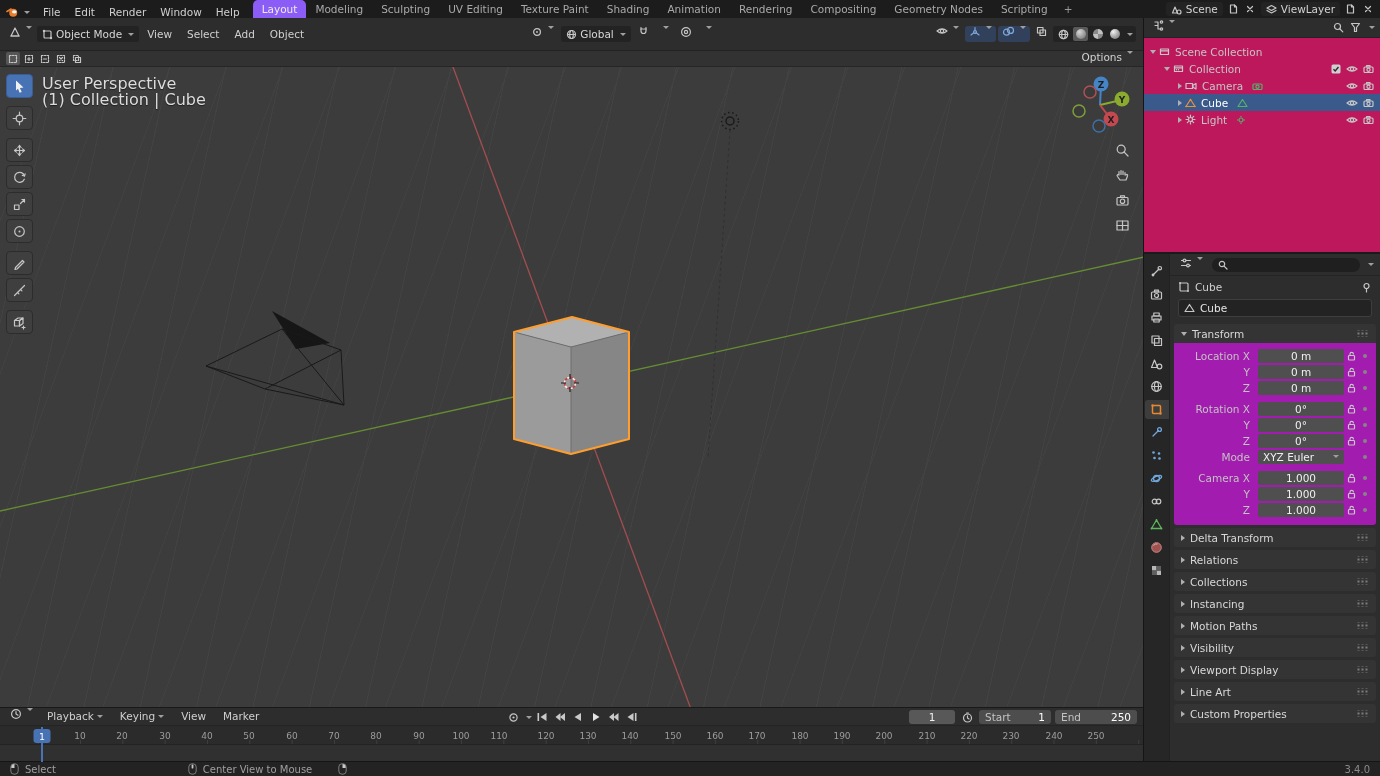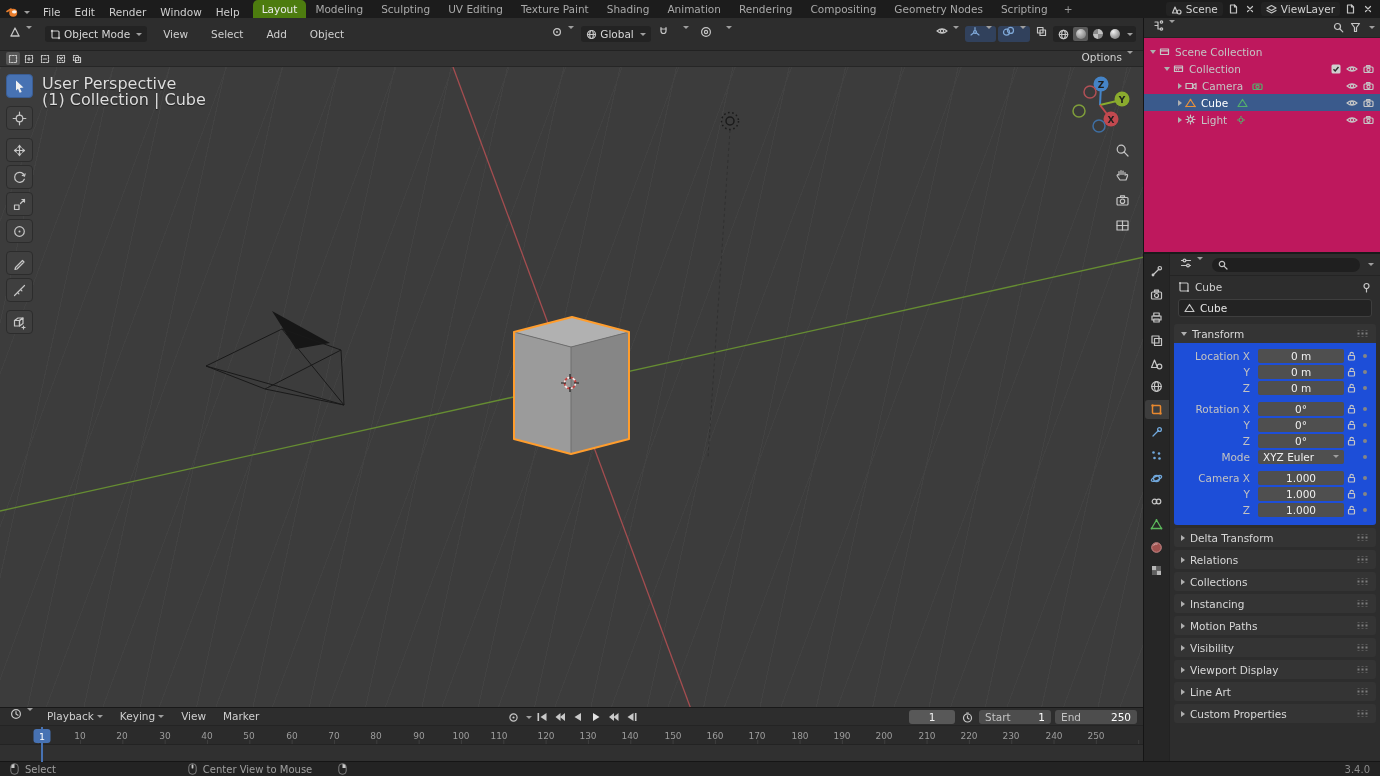--- a/index.html
+++ b/index.html
@@ -7,41 +7,41 @@
   body{font-family:"DejaVu Sans",sans-serif;font-size:10.5px;color:#c9c9c9;background:#1c1c1c}
   .app{position:relative;width:1380px;height:776px;display:flex;flex-direction:column}
 
   
   .topbar{height:18px;background:#1c1c1c;display:flex;align-items:stretch}
   .tb-left{display:flex;align-items:flex-end}
   .menu-btn{display:flex;align-items:center;padding:0 7px;color:#cfcfcf;cursor:default}
   .menu-btn.logo{padding:0 6px;gap:2px}
   .ws-tabs{display:flex;align-items:stretch;margin-left:6px}
   .ws-tab{display:flex;align-items:center;padding:0 9px;color:#a9a9a9;border-radius:5px 5px 0 0}
-  .ws-tab.active{background:#4d7c0f;color:#ececec}
+  .ws-tab.active{background:#8b5cf6;color:#ececec}
   .ws-tab.add{color:#9a9a9a;padding:0 7px}
   .tb-right{margin-left:auto;display:flex;align-items:center;gap:4px;padding-right:6px}
   .selector{display:flex;align-items:center;gap:4px;background:#232323;border-radius:3px;height:14px;padding:0 5px;color:#d2d2d2}
   .mini-btn{display:flex;align-items:center;justify-content:center;width:13px;height:13px}
 
   
   .chev{width:0;height:0;border-left:3px solid transparent;border-right:3px solid transparent;border-top:3.5px solid #9f9f9f;margin-left:3px}
   .caret-r{width:0;height:0;border-top:3.5px solid transparent;border-bottom:3.5px solid transparent;border-left:4px solid #b0b0b0}
   .caret-d{width:0;height:0;border-left:3.5px solid transparent;border-right:3.5px solid transparent;border-top:4px solid #b0b0b0}
   svg.ic{stroke:#c6c6c6;stroke-width:1.2;fill:none;stroke-linecap:round;stroke-linejoin:round;display:block}
   .spacer{flex:1}
   .dots{width:13px;height:7px;margin-left:auto;background-image:radial-gradient(circle,#7d7d7d 1px,transparent 1.3px);background-size:4px 4px;background-position:center}
 
   
   .main{flex:1;display:flex;min-height:0}
   .left-col{width:1144px;display:flex;flex-direction:column;border-right:1px solid #151515}
   .right-col{width:236px;display:flex;flex-direction:column;background:#2b2b2b}
 
   
-  .vp-header{height:20px;background:#2d2d2d;display:flex;align-items:center;padding:16px 5px;gap:9px;border-bottom:1px solid #222}
+  .vp-header{height:20px;background:#2d2d2d;display:flex;align-items:center;padding:16px 5px;gap:1px;border-bottom:1px solid #222}
   .dd{display:flex;align-items:center;gap:3px;background:#232323;border-radius:3px;height:16px;padding:0 5px;color:#d6d6d6}
   .flat{display:flex;align-items:flex-start;gap:2px;height:16px;padding:0 4px;border-radius:3px;color:#d2d2d2}
   .vph-center{margin-left:auto;display:flex;align-items:center;gap:3px}
   .vph-right{margin-left:auto;display:flex;align-items:center;gap:2px;padding-right:2px}
   .tint{background:#31415c}
   .shade-grp{display:flex;align-items:center;gap:2px;background:#232323;border-radius:3px;height:16px;padding:0 3px}
   .shade-btn{width:15px;height:14px;display:flex;align-items:center;justify-content:center;border-radius:2px}
   .shade-btn.active{background:#5a5a5a}
   .sph{width:10px;height:10px;border-radius:50%}
   .sph-solid{background:radial-gradient(circle at 35% 30%,#d8d8d8,#8a8a8a 72%)}
@@ -102,21 +102,21 @@
   .props-tabs{width:26px;background:#262626;display:flex;flex-direction:column;align-items:center;padding-top:8px;gap:4px;border-right:1px solid #222}
   .ptab{width:24px;height:19px;display:flex;align-items:center;justify-content:center;border-radius:3px 0 0 3px}
   .ptab.active{background:#3d3d3d}
   .props-main{flex:1;display:flex;flex-direction:column;overflow:hidden}
   .props-header{height:22px;display:flex;align-items:center;padding:0 6px;gap:5px;border-bottom:1px solid #242424}
   .search-field{flex:1;height:14px;background:#1f1f1f;border-radius:7px;display:flex;align-items:center;gap:4px;padding:0 6px}
   .props-crumb{height:22px;display:flex;align-items:center;gap:5px;padding:0 8px;color:#d0d0d0}
   .name-bar{margin:1px 8px 7px;height:18px;background:#232323;border:1px solid #3e3e3e;border-radius:3px;display:flex;align-items:center;gap:5px;padding:0 5px;color:#e4e4e4}
   .panel{margin:0 4px 3px;background:#343434;border-radius:3px}
   .panel-hd{height:19px;display:flex;align-items:center;gap:5px;padding:0 7px;color:#d8d8d8}
-  .panel-bd{background:#1d4ed8;border-radius:0 0 3px 3px;padding:5px 6px 7px}
+  .panel-bd{background:#a21caf;border-radius:0 0 3px 3px;padding:5px 6px 7px}
   .trow{height:15px;display:flex;align-items:center;margin-bottom:1px}
   .trow .lbl{flex:1;text-align:right;padding-right:8px;color:#c2c2c2}
   .field{width:86px;height:14px;background:#4f4f4f;border-radius:2px;color:#f0f0f0;display:flex;align-items:center;justify-content:center}
   .field.drop{justify-content:space-between;padding:0 5px}
   .lockc{width:15px;display:flex;justify-content:center}
   .dotc{width:11px;display:flex;justify-content:center}
   .adot{width:4px;height:4px;border-radius:50%;background:#858585}
   .grp-gap{height:5px}
 </style>
 </head>

